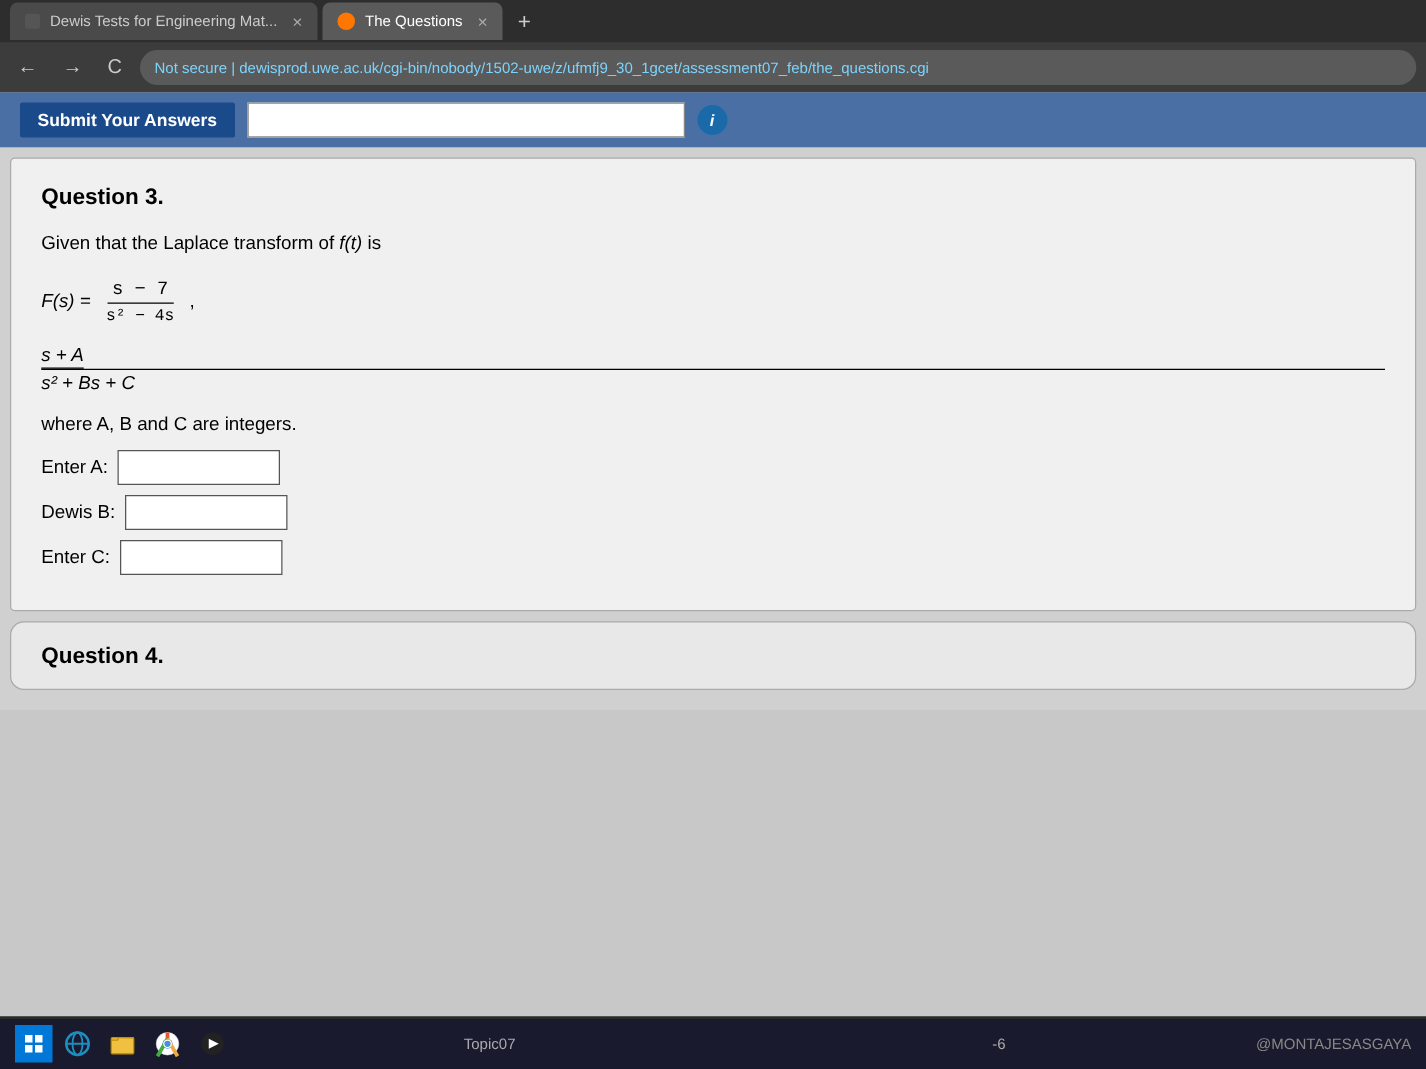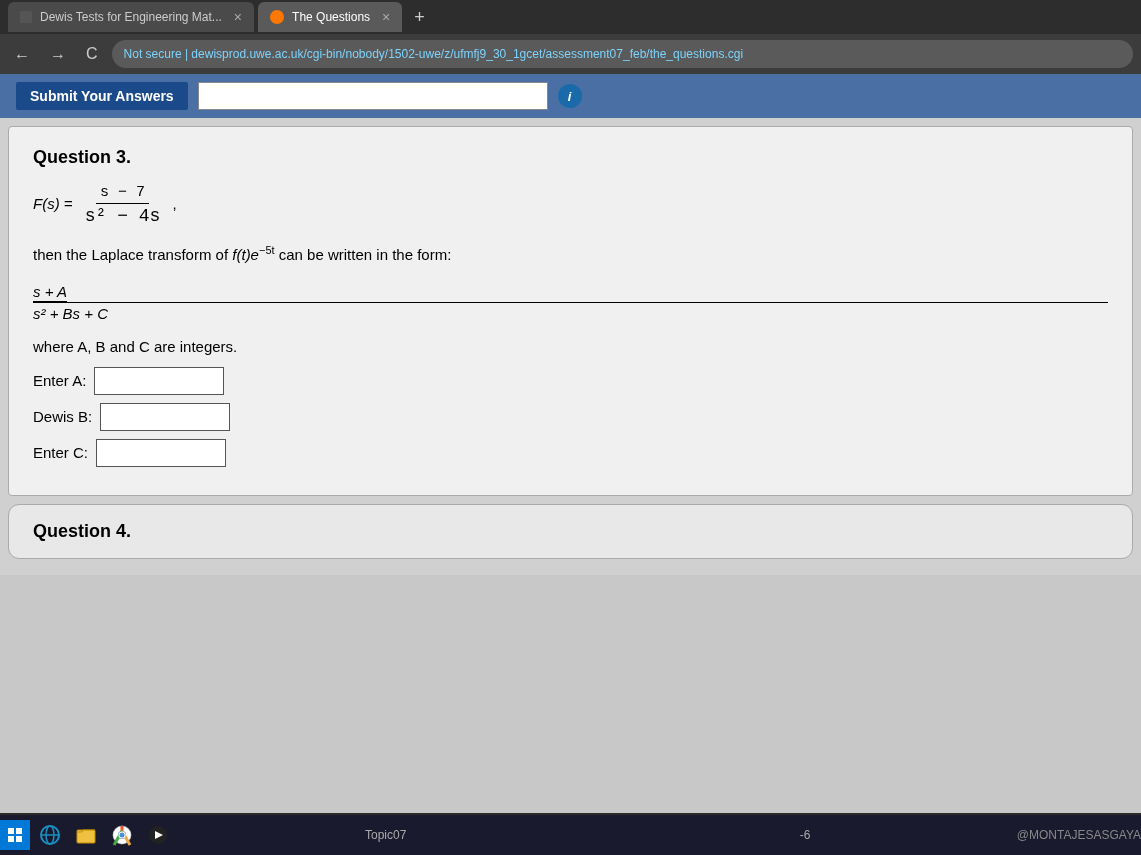--- a/index.html
+++ b/index.html
@@ -191,21 +191,21 @@
     }
 
     .fraction .numerator {
       border-bottom: 1.5px solid #000;
       padding: 0 4px 2px 4px;
       font-size: 15px;
     }
 
     .fraction .denominator {
       padding: 2px 4px 0 4px;
-      font-size: 18px;
+      font-size: 13px;
     }
 
     .form-line {
       display: flex;
       align-items: center;
       margin: 8px 0;
       font-size: 15px;
       color: #000;
       gap: 8px;
     }
@@ -268,21 +268,21 @@
     
     .taskbar {
       position: fixed;
       bottom: 0;
       left: 0;
       width: 1141px;
       height: 40px;
       background: #1a1a2e;
       display: flex;
       align-items: center;
-      padding: 0 0;
+      padding: 0 12px;
       gap: 4px;
     }
 
     .taskbar-start {
       width: 30px;
       height: 30px;
       background: #0078d7;
       display: flex;
       align-items: center;
       justify-content: center;
@@ -360,35 +360,35 @@
     <input class="answer-field-top" type="text" value="" style="">
     <div class="info-icon">i</div>
   </div>
 
   <div class="questions-area">
 
     <div class="question-box">
 
       <div class="question-title">Question 3.</div>
 
+      <div class="question-text">
+        <span>Given that the Laplace transform of</span>
+        <span class="math-italic">f(t)</span>
+        <span>is</span>
+      </div>
 
       <div class="math-formula">
         <span class="math-italic">F(s) =</span>
         <span class="fraction">
           <span class="numerator">s − 7</span>
           <span class="denominator">s² − 4s</span>
         </span>
         <span>,</span>
       </div>
 
-      <div class="transform-line">
-        <span>then the Laplace transform of</span>
-        <span class="math-italic">f(t)e</span><sup>−5t</sup>
-        <span>can be written in the form:</span>
-      </div>
 
       <div class="fraction-form">
         <div class="num-row">
           <span class="overline-box">
             <span class="math-italic">s + A</span>
           </span>
         </div>
         <div class="den-row">
           <span class="math-italic">
             <span>s²</span>

